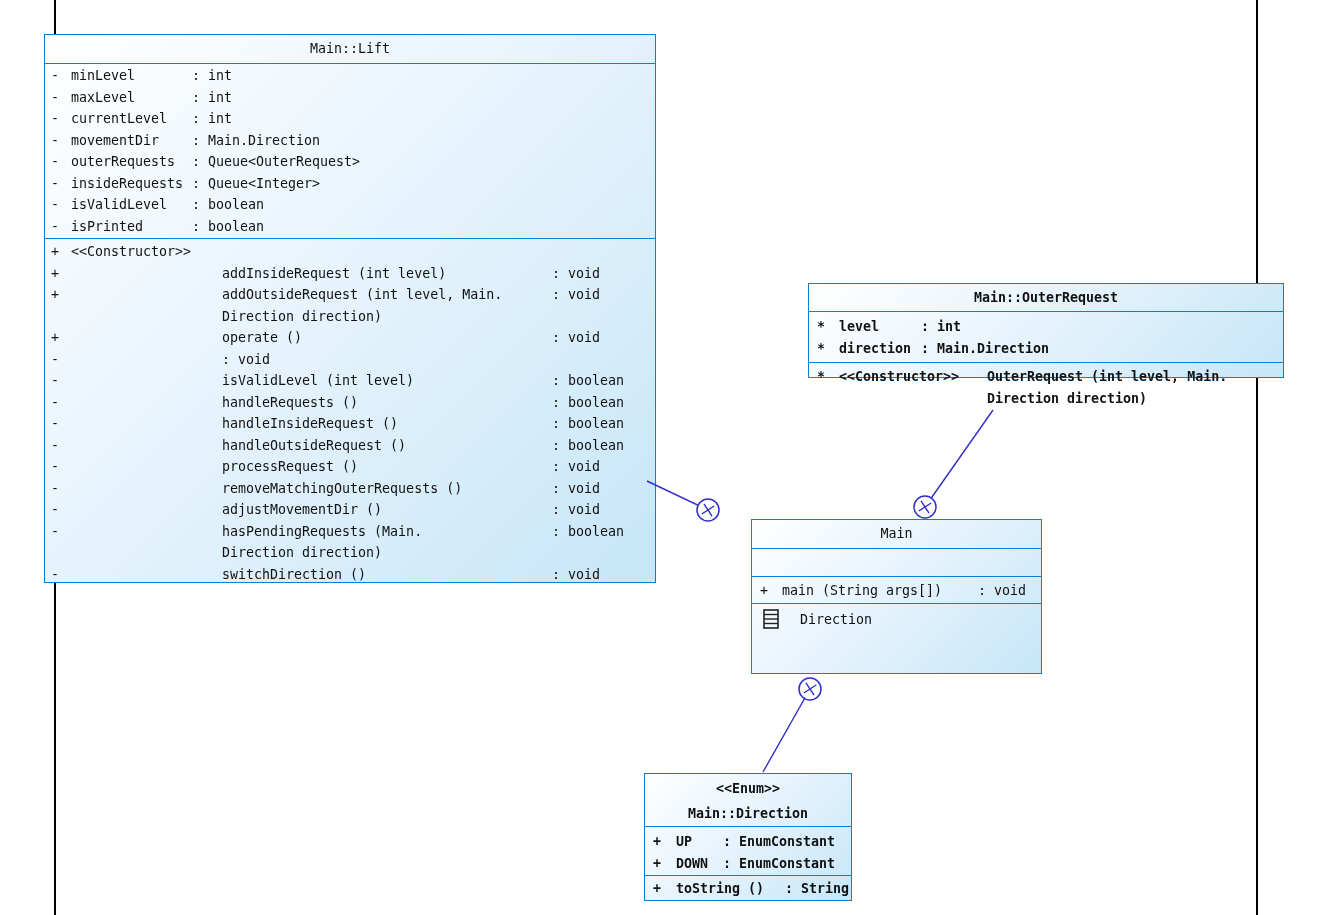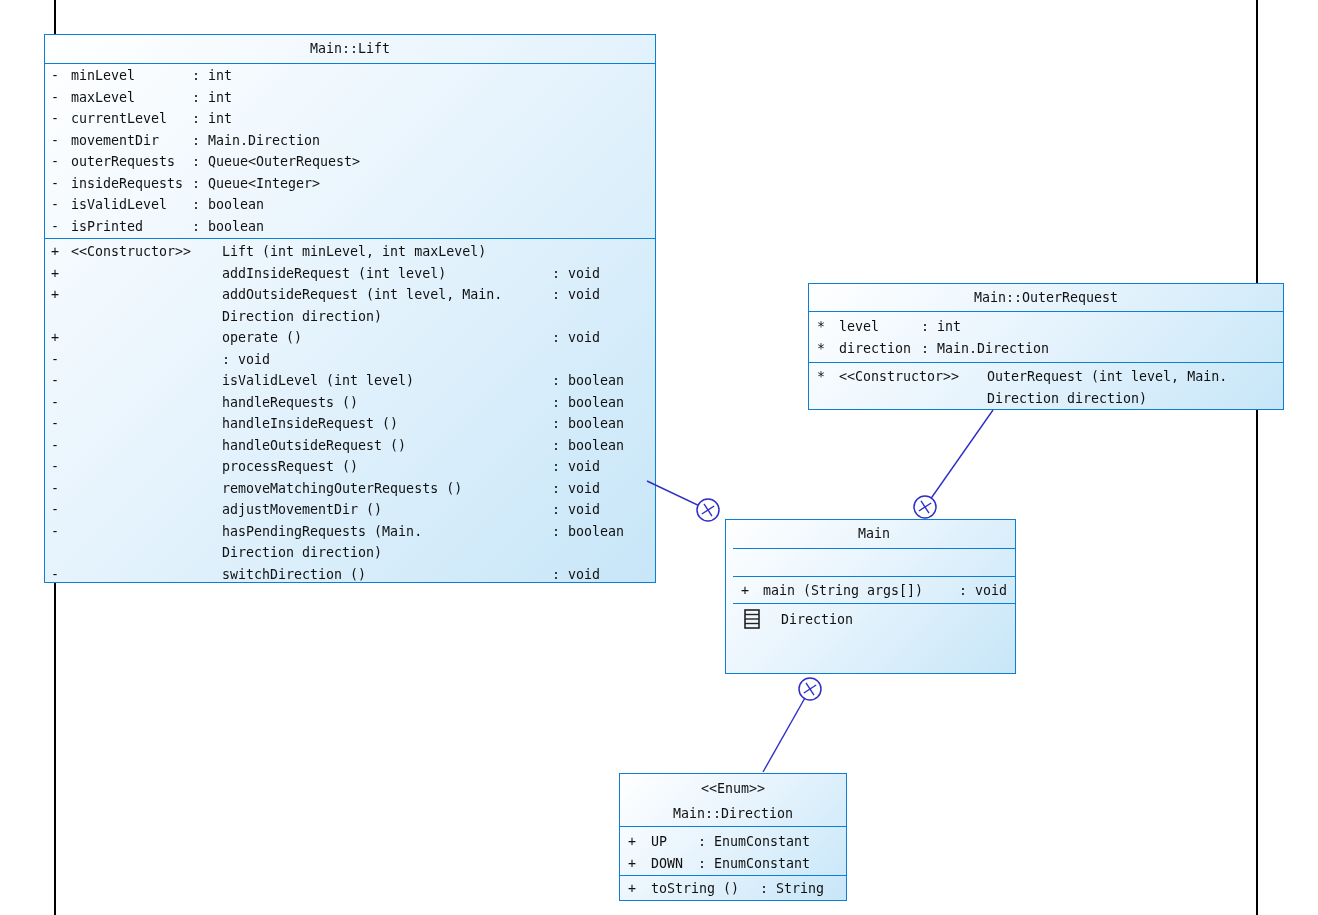--- a/index.html
+++ b/index.html
@@ -34,40 +34,40 @@
 
   
   .lift { left:36px; top:34px; width:612px; height:549px; }
   .lift .hd { height:28px; line-height:28px; }
   .lift .attrs { height:175px; padding-top:1px; }
   .lift .meths { height:345px; padding-top:2px; }
   .lift-attr-row   { grid-template-columns:20px 121px 1fr; padding-left:6px; }
   .lift-method-row { grid-template-columns:20px 151px 330px 1fr; padding-left:6px; }
 
   
-  .outer-request { left:800px; top:283px; width:476px; height:127px; }
+  .outer-request { left:800px; top:283px; width:476px; height:95px;font-weight:bold; }
   .outer-request .hd { height:27px; line-height:27px; }
   .outer-request .attrs { height:51px; padding-top:4px; }
   .outer-request .meths { height:48px; padding-top:3px; }
   .or-attr-row   { grid-template-columns:22px 82px 1fr; padding-left:8px; }
   .or-method-row { grid-template-columns:22px 148px 1fr; padding-left:8px; }
 
   
-  .main-box { left:717px; top:519px; width:291px; height:155px;padding-left:7px; }
+  .main-box { left:743px; top:519px; width:291px; height:155px; }
   .main-box .hd { height:28px; line-height:28px; }
   .main-box .attrs-empty { height:28px; }
   .main-box .meths { height:27px; padding-top:3px; }
   .main-box .nested { height:71px; padding-top:4px; }
   .main-method-row { grid-template-columns:22px 196px 1fr; padding-left:8px; }
   .nested-row { display:flex; align-items:center; height:22px; padding-left:11px; }
   .nested-row .class-icon { width:16px; height:20px; flex:0 0 16px; }
   .nested-row .lbl { margin-left:21px; white-space:pre; }
 
   
-  .direction { left:611px; top:773px; width:228px; height:128px; }
+  .direction { left:636px; top:773px; width:208px; height:128px;font-weight:bold; }
   .direction .hd { height:52px; padding-top:2px; }
   .direction .hd div { line-height:25px; }
   .direction .attrs { height:49px; padding-top:4px; }
   .direction .meths { height:25px; padding-top:2px; }
   .dir-attr-row   { grid-template-columns:23px 47px 1fr; padding-left:8px; }
   .dir-method-row { grid-template-columns:23px 109px 1fr; padding-left:8px; }
 
   
   svg.overlay { position:absolute; left:0; top:0; z-index:2; pointer-events:none; }
   .connector-line { stroke:var(--connector,#2f2fc7); stroke-width:1.4; fill:none; }
@@ -130,21 +130,20 @@
         <span class="cell">-</span>
         <span class="cell">isPrinted</span>
         <span class="cell">: boolean</span>
       </div>
     </div>
   <div class="compartment meths">
 
       <div class="row lift-method-row">
         <span class="cell">+</span>
         <span class="cell">&lt;&lt;Constructor&gt;&gt;</span>
-        <span class="cell">Lift (int minLevel, int maxLevel)</span>
         <span class="cell"></span>
       </div>
 
       <div class="row lift-method-row">
         <span class="cell">+</span>
         <span class="cell"></span>
         <span class="cell">addInsideRequest (int level)</span>
         <span class="cell">: void</span>
       </div>
 

